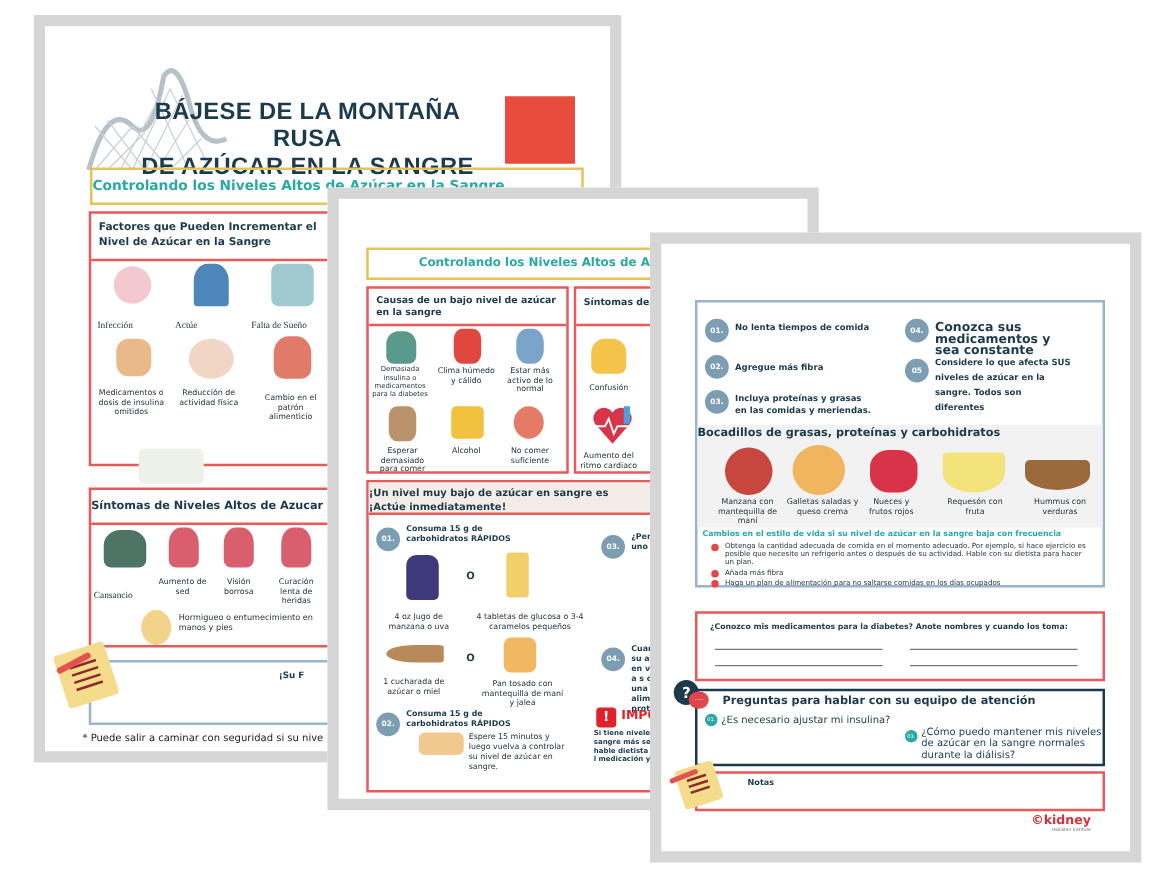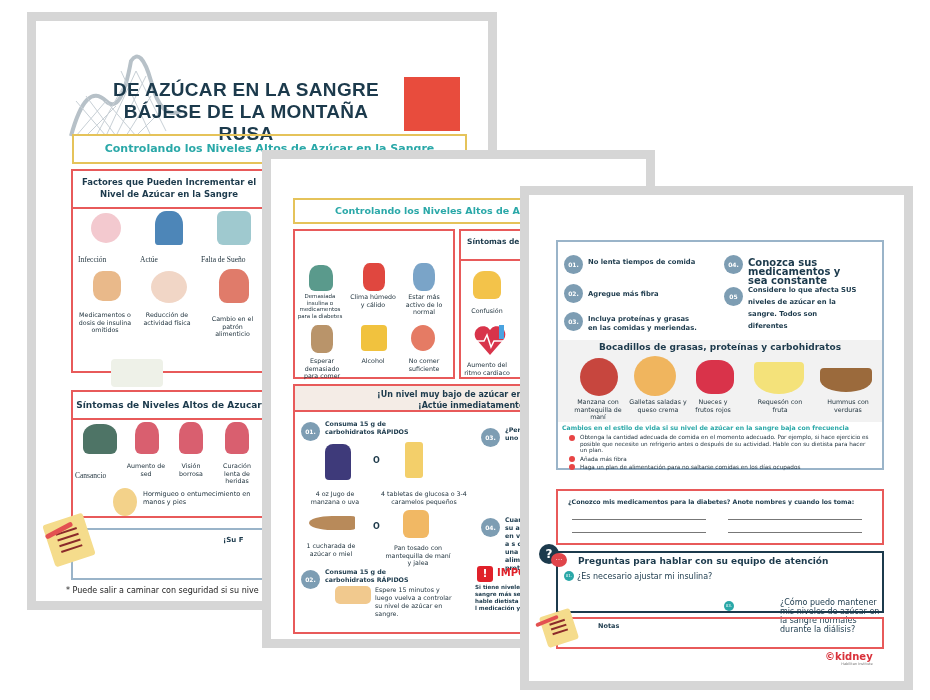--- a/index.html
+++ b/index.html
@@ -7,21 +7,21 @@
   .page{position:absolute;background:#fff;border:9px solid #d6d6d6;box-sizing:border-box;overflow:hidden;}
   #p1{left:27px;top:12px;width:470px;height:598px;z-index:1;}
   #p2{left:262px;top:150px;width:393px;height:498px;z-index:2;}
   #p3{left:520px;top:186px;width:393px;height:504px;z-index:3;}
   .abs{position:absolute;}
   .teal{color:#2aa8a8;}
   .navy{color:#1c3a4c;}
   .redbox{border:2px solid #e85a5a;box-sizing:border-box;}
   .ybox{border:2px solid #e5c35a;box-sizing:border-box;}
   .bluebox{border:2px solid #9ab4c9;box-sizing:border-box;}
-  .ctr{text-align:center;}
+  .ctr{text-align:left;}
   .bold{font-weight:bold;}
   .num{position:absolute;width:19px;height:19px;border-radius:50%;background:#7d9db3;color:#fff;font-size:6px;font-weight:bold;text-align:center;line-height:19px;}
   .tnum{display:inline-block;width:10px;height:10px;border-radius:50%;background:#2aa8a8;color:#fff;font-size:4px;text-align:center;line-height:10px;vertical-align:middle;margin-right:3px;}
   .ico{position:absolute;border-radius:50%;}
   .lbl{position:absolute;font-size:7.5px;text-align:left;line-height:9px;color:#1c2f3a;font-family:Liberation Serif, serif;}
   .lbl-s{position:absolute;font-size:6.3px;text-align:center;line-height:7.5px;color:#1c2f3a;}
   .bullet{display:inline-block;width:6px;height:6px;border-radius:50%;background:#e84545;margin-right:5px;vertical-align:middle;}
   .line{position:absolute;height:1px;background:#777;}
 </style>
 </head>
@@ -30,22 +30,22 @@
 <div class="page" id="p1">
 
   <svg class="abs" style="left:30px;top:20px;" width="120" height="100">
     <path d="M5 95 Q20 40 40 60 Q55 75 65 20 Q75 5 85 40 Q95 80 115 70" fill="none" stroke="#b7c1c8" stroke-width="4"></path>
     <g stroke="#c8d0d6" stroke-width="1">
       <path d="M10 95 L40 60 M20 95 L50 65 M30 95 L60 40 M40 95 L70 30 M50 95 L80 35 M60 95 L85 55 M70 95 L95 70"></path>
       <path d="M10 60 L40 95 M20 55 L50 95 M40 60 L70 95 M55 30 L85 95 M70 30 L100 90"></path>
     </g>
   </svg>
   <div class="abs navy bold" style="left:60px;top:58px;width:300px;font-size:19px;line-height:22px;letter-spacing:0.3px;text-align:center;font-family:'Liberation Sans',sans-serif;">
+    <div>BÁJESE DE LA MONTAÑA RUSA</div>
     <div>DE AZÚCAR EN LA SANGRE</div>
-    <div>BÁJESE DE LA MONTAÑA RUSA</div>
   </div>
   <div class="abs" style="left:368px;top:56px;width:56px;height:54px;background:#e84c3d;"></div>
 
   <div class="abs ybox ctr teal bold" style="left:36px;top:113px;width:395px;height:30px;font-size:11px;line-height:26px;">
     <span>Controlando los Niveles Altos de Azúcar en la Sangre</span>
   </div>
 
   <div class="abs redbox" style="left:35px;top:148px;width:196px;height:204px;">
     <div class="ctr navy bold" style="font-size:8.5px;line-height:12px;padding:5px 6px;border-bottom:2px solid #e85a5a;height:26px;">Factores que Pueden Incrementar el Nivel de Azúcar en la Sangre</div>
 
@@ -88,20 +88,21 @@
   <div class="abs" style="left:8px;top:507px;width:30px;height:5px;background:#e35151;transform:rotate(-28deg);border-radius:3px;"></div>
   <div class="abs" style="left:30px;top:565px;font-size:8px;color:#222;white-space:nowrap;">* Puede salir a caminar con seguridad si su nive</div>
 </div>
 
 <div class="page" id="p2">
   <div class="abs ybox teal bold" style="left:22px;top:39px;width:360px;height:26px;font-size:9.5px;line-height:22px;padding-left:40px;">
     <span>Controlando los Niveles Altos de Azúcar</span>
   </div>
 
   <div class="abs redbox" style="left:22px;top:70px;width:162px;height:150px;">
+    <div class="ctr navy bold" style="font-size:7.5px;line-height:10px;padding:4px 6px;border-bottom:2px solid #e85a5a;height:20px;">Causas de un bajo nivel de azúcar en la sangre</div>
     <div class="ico" style="left:14px;top:34px;width:24px;height:26px;background:#5a9a8c;border-radius:40% 40% 6px 6px;"></div>
     <div class="ico" style="left:68px;top:32px;width:22px;height:28px;background:#e0473f;border-radius:30%;"></div>
     <div class="ico" style="left:118px;top:32px;width:22px;height:28px;background:#7aa4c8;border-radius:40%;"></div>
     <div class="lbl-s" style="left:0px;top:62px;width:50px;font-size:5.5px;line-height:6.5px;">Demasiada insulina o medicamentos para la diabetes</div>
     <div class="lbl-s" style="left:54px;top:62px;width:48px;">Clima húmedo y cálido</div>
     <div class="lbl-s" style="left:104px;top:62px;width:50px;">Estar más activo de lo normal</div>
     <div class="ico" style="left:16px;top:94px;width:22px;height:28px;background:#b9946a;border-radius:30%;"></div>
     <div class="ico" style="left:66px;top:94px;width:26px;height:26px;background:#f1c23e;border-radius:4px;"></div>
     <div class="ico" style="left:116px;top:94px;width:24px;height:26px;background:#e57b64;"></div>
     <div class="lbl-s" style="left:4px;top:126px;width:46px;">Esperar demasiado para comer</div>
@@ -201,21 +202,21 @@
     <div class="abs navy bold" style="left:10px;top:7px;font-size:6.2px;white-space:nowrap;">¿Conozco mis medicamentos para la diabetes? Anote nombres y cuando los toma:</div>
     <div class="line" style="left:14px;top:28px;width:134px;"></div>
     <div class="line" style="left:170px;top:28px;width:134px;"></div>
     <div class="line" style="left:14px;top:41px;width:134px;"></div>
     <div class="line" style="left:170px;top:41px;width:134px;"></div>
   </div>
 
   <div class="abs" style="left:27px;top:356px;width:328px;height:62px;border:2px solid #1c3a4c;box-sizing:border-box;">
     <div class="abs navy bold" style="left:20px;top:3px;font-size:9px;">Preguntas para hablar con su equipo de atención</div>
     <div class="abs navy" style="left:6px;top:18px;font-size:8px;line-height:9px;white-space:nowrap;"><span class="tnum">01.</span><span>¿Es necesario ajustar mi insulina?</span></div>
-    <div class="abs navy" style="left:166px;top:45px;width:158px;font-size:8px;line-height:9px;display:flex;gap:43px;">
+    <div class="abs navy" style="left:166px;top:28px;width:158px;font-size:8px;line-height:9px;display:flex;">
         <span class="tnum" style="flex:none;margin-top:3px;">03.</span>
         <span>¿Cómo puedo mantener mis niveles de azúcar en la sangre normales durante la diálisis?</span>
       </div>
   </div>
   <div class="ico" style="left:10px;top:349px;width:20px;height:20px;background:#1c3a4c;color:#fff;font-size:12px;font-weight:bold;text-align:center;line-height:20px;">?</div>
   <div class="ico" style="left:22px;top:358px;width:16px;height:14px;background:#e0454a;color:#fff;font-size:7px;text-align:center;line-height:10px;">…</div>
 
   <div class="abs redbox" style="left:27px;top:422px;width:328px;height:32px;">
     <div class="abs navy bold" style="left:40px;top:3px;font-size:6.5px;">Notas</div>
   </div>

